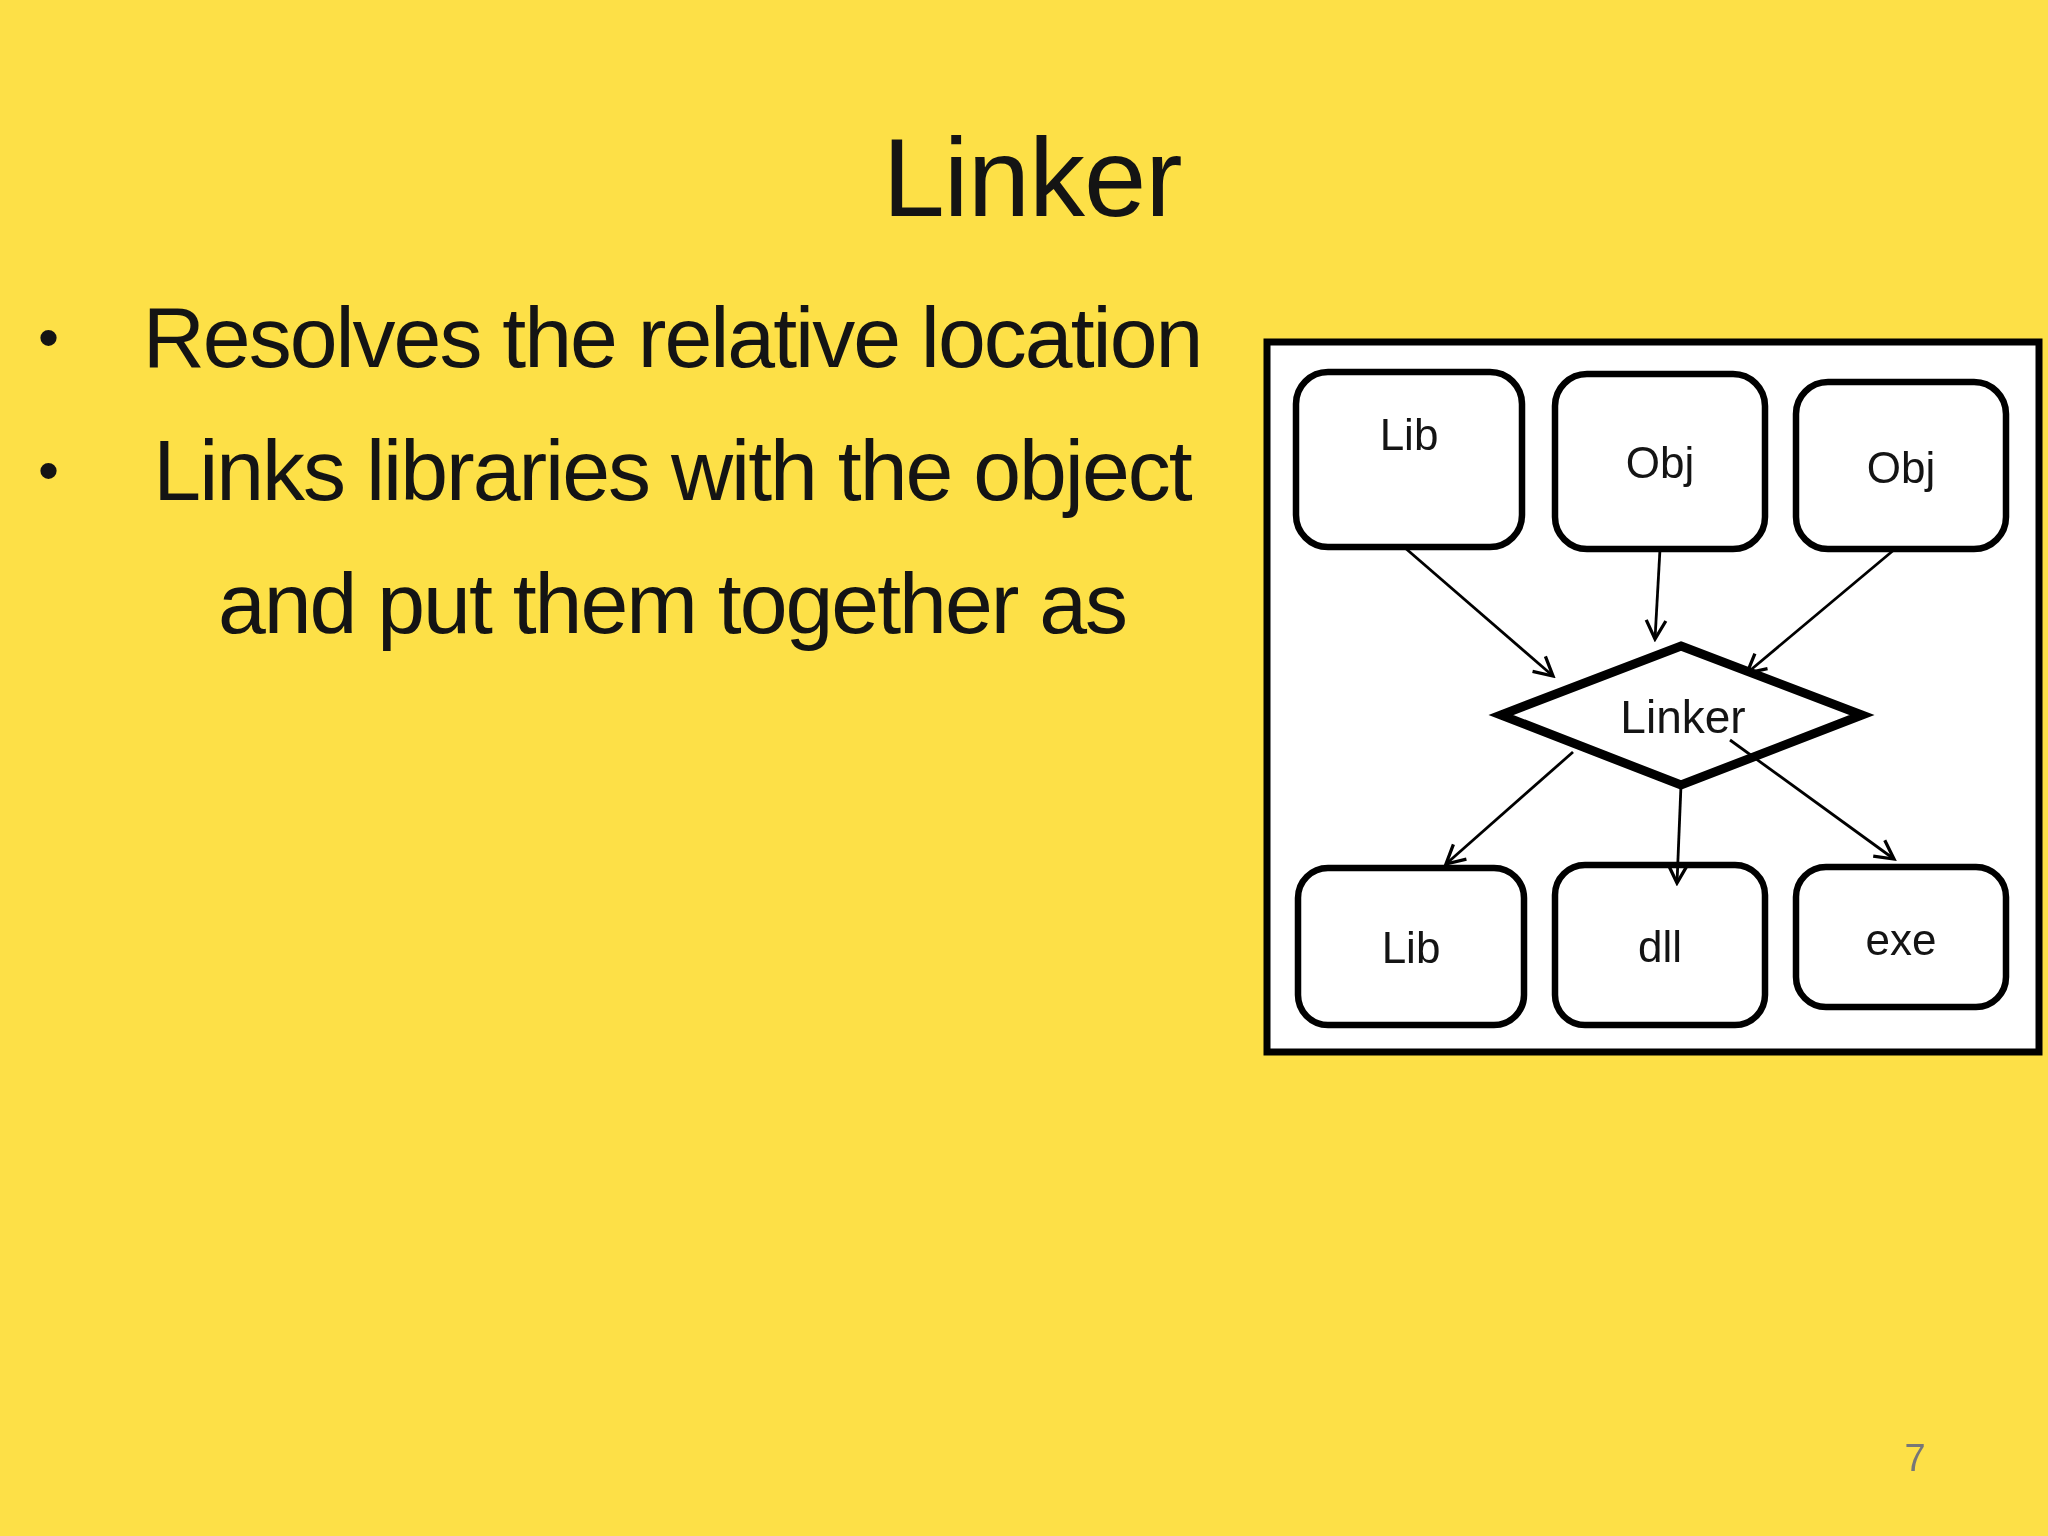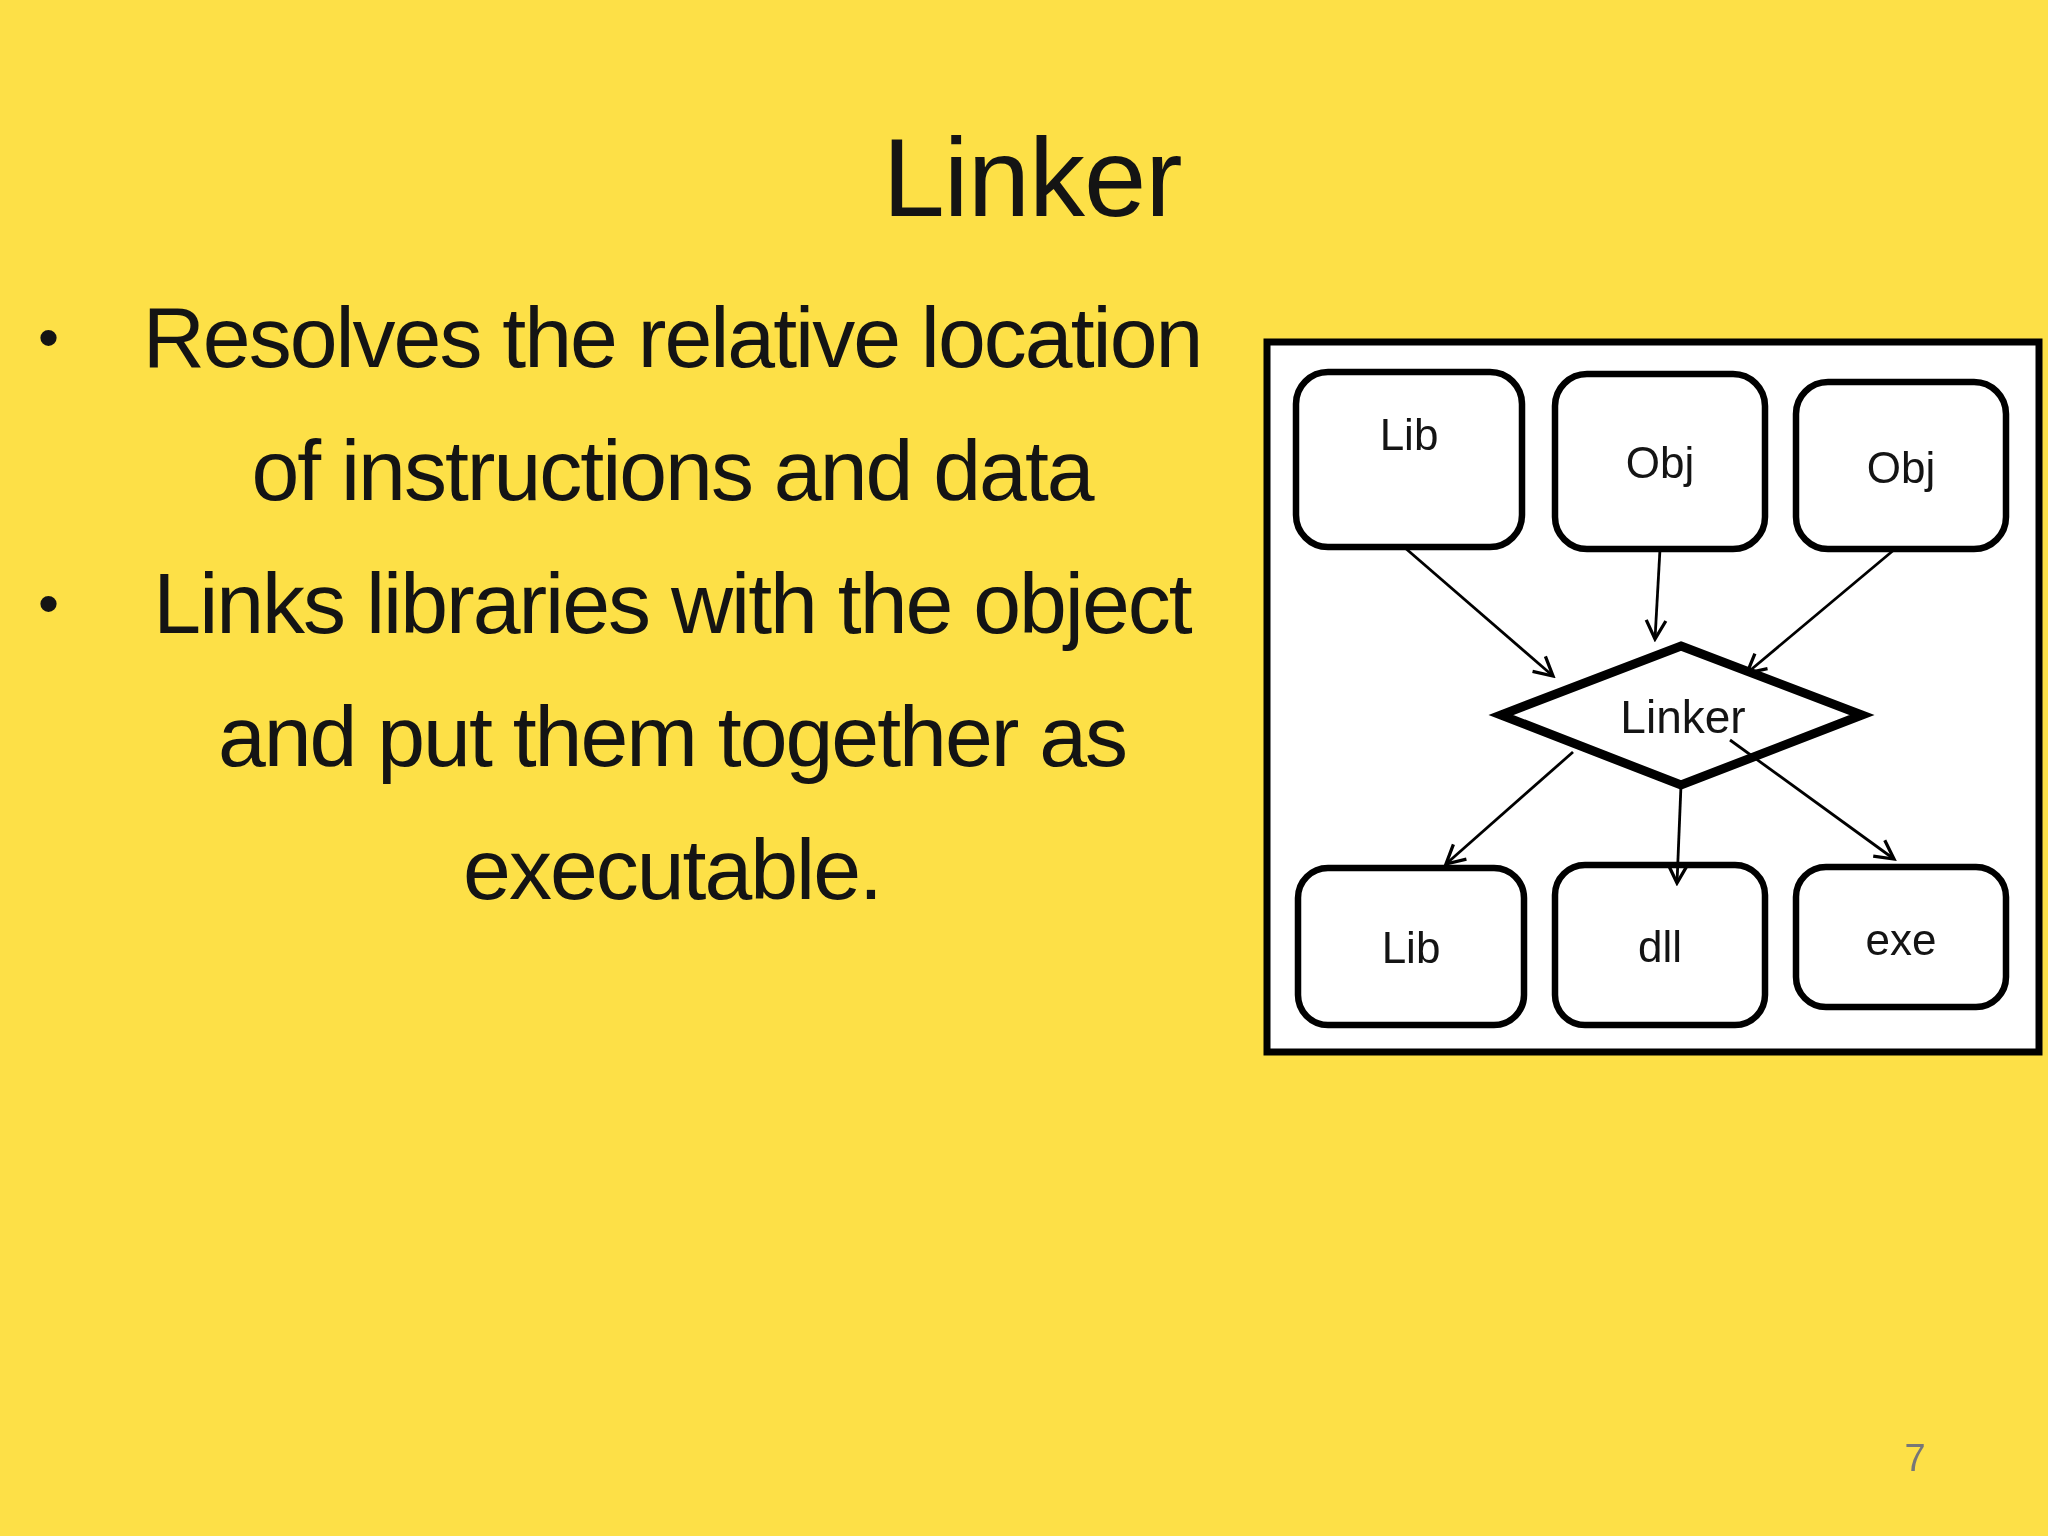--- a/index.html
+++ b/index.html
@@ -47,27 +47,25 @@
 <body>
 
 <div class="slide">
 
   <h1 class="title">Linker</h1>
 
   <div class="bullets">
     <div class="bullet-item">
       <span class="dot">•</span>
       <div class="b-line">Resolves the relative location</div>
-      <div class="b-line">of instructions and data</div>
     </div>
     <div class="bullet-item">
       <span class="dot">•</span>
       <div class="b-line">Links libraries with the object</div>
       <div class="b-line">and put them together as</div>
-      <div class="b-line">executable.</div>
     </div>
   </div>
 
   <svg class="diagram" viewBox="0 0 780 719">
     <defs>
       <marker id="arrow" viewBox="0 0 22 22" refX="19" refY="11" markerWidth="24" markerHeight="24" markerUnits="userSpaceOnUse" orient="auto">
         <path d="M2,2 L19,11 L2,20" fill="none" stroke="#000000" stroke-width="3"></path>
       </marker>
     </defs>
 

